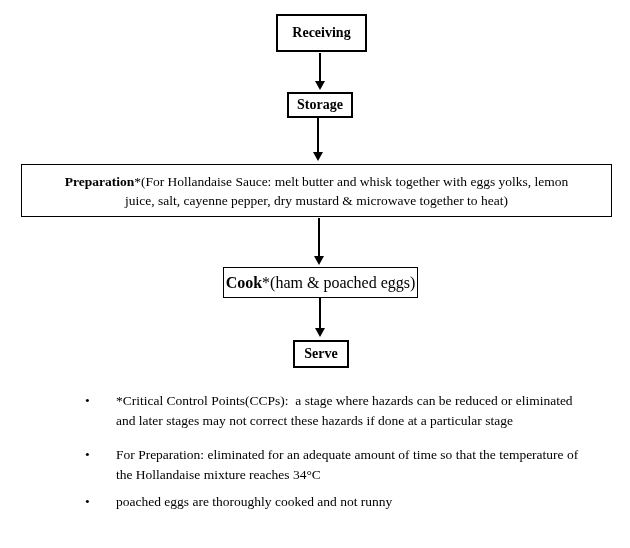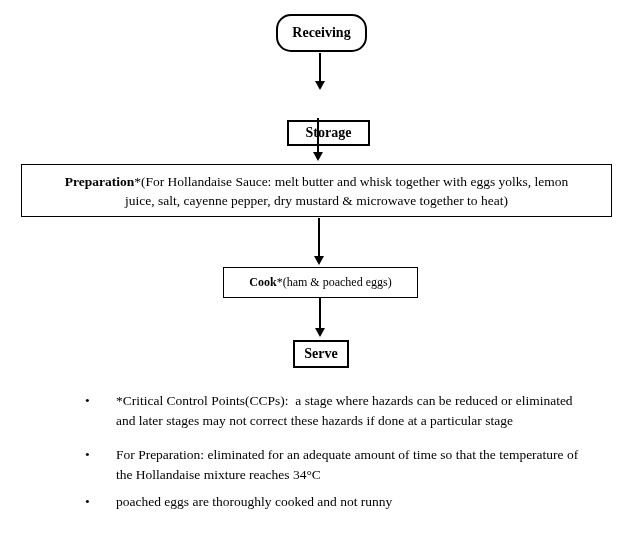--- a/index.html
+++ b/index.html
@@ -22,24 +22,24 @@
     border: 2px solid #000000;
     box-sizing: border-box;
     display: flex;
     align-items: center;
     justify-content: center;
     text-align: center;
     font-size: 14px;
   }
   .node.thin { border-width: 1.5px; }
   .node .bold { font-weight: bold; }
-  .node-receiving { left: 276px; top: 14px;  width: 91px;  height: 38px; font-weight: bold; border-radius: 15px; }
-  .node-storage   { left: 287px; top: 92px;  width: 83px;  height: 26px; font-weight: bold; margin-top: 28px; }
+  .node-receiving { left: 276px; top: 14px;  width: 91px;  height: 38px; font-weight: bold; }
+  .node-storage   { left: 287px; top: 92px;  width: 66px;  height: 26px; font-weight: bold; }
   .node-prep      { left: 21px;  top: 164px; width: 591px; height: 53px; flex-direction: column; font-size: 13.5px; line-height: 19px; }
-  .node-cook      { left: 223px; top: 267px; width: 195px; height: 31px; font-size: 12px; }
+  .node-cook      { left: 223px; top: 267px; width: 195px; height: 31px; font-size: 16px; }
   .node-serve     { left: 293px; top: 340px; width: 56px;  height: 28px; font-weight: bold; align-items: center; }
   .prep-line { white-space: pre; }
 
   .arrow {
     position: absolute;
     width: 14px;
     display: flex;
     flex-direction: column;
     align-items: center;
   }

